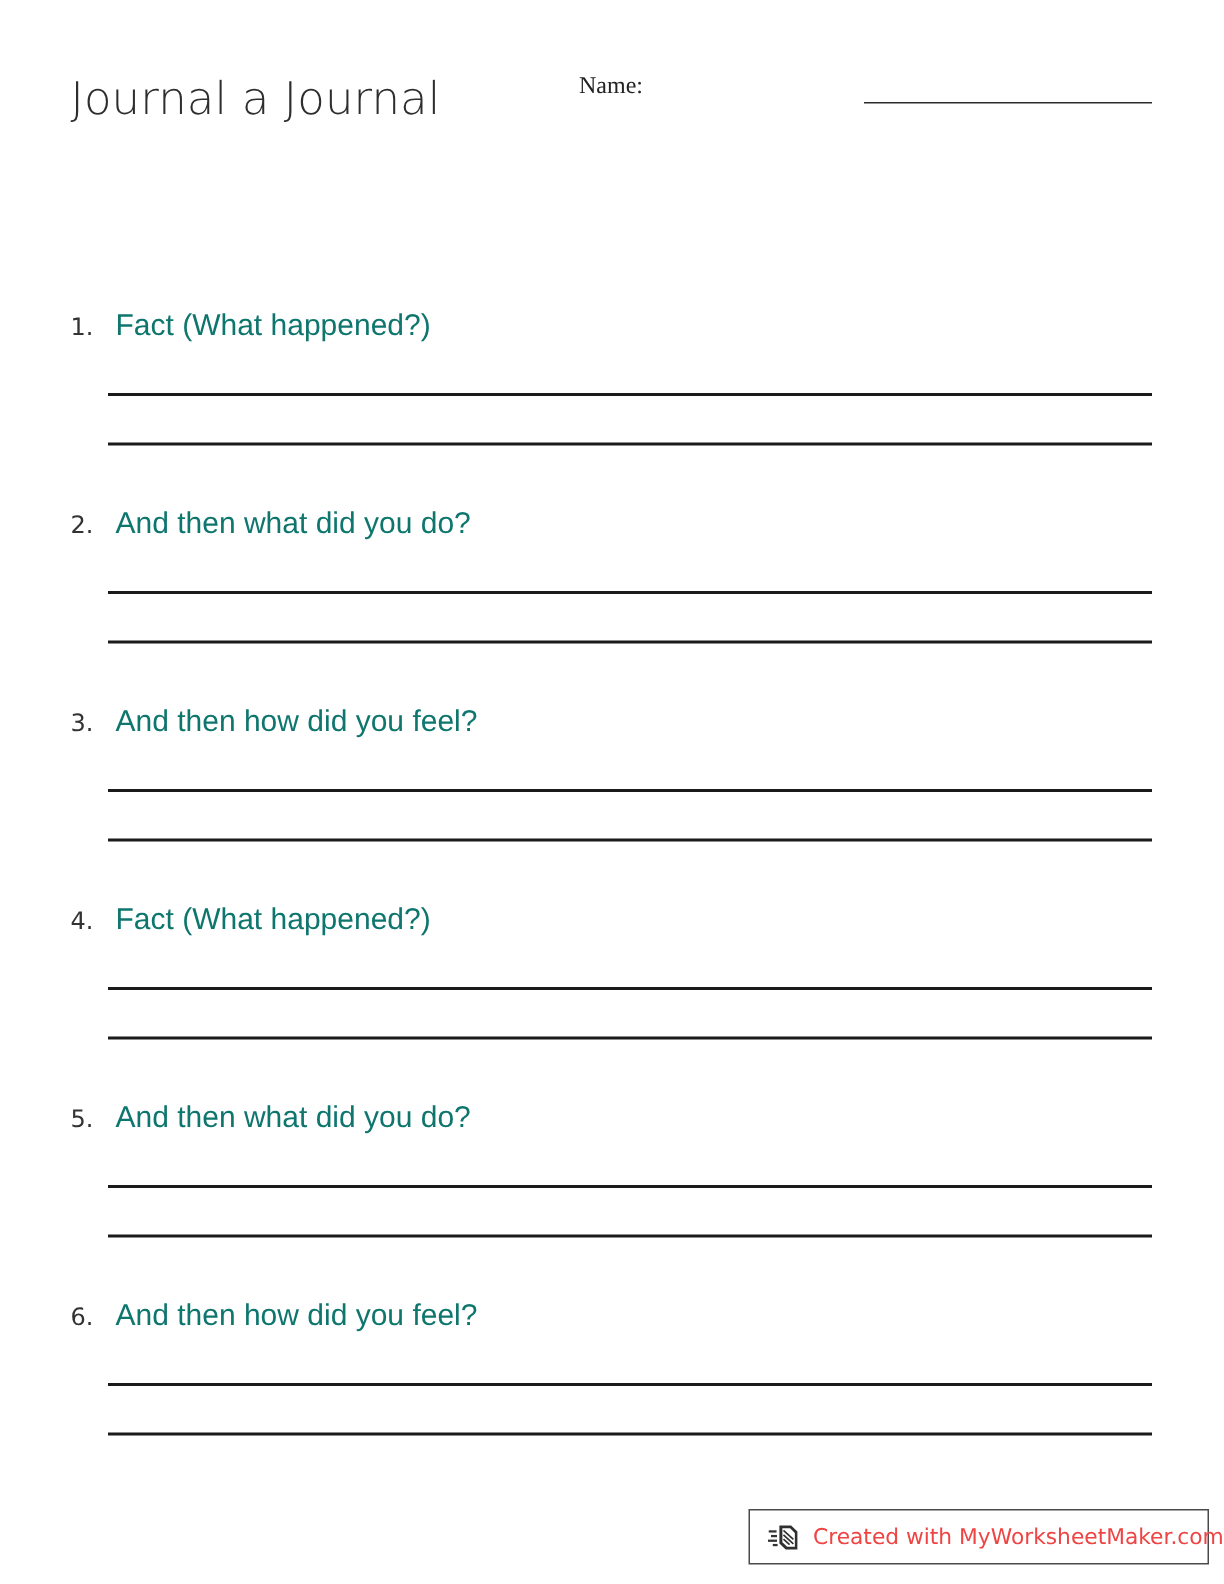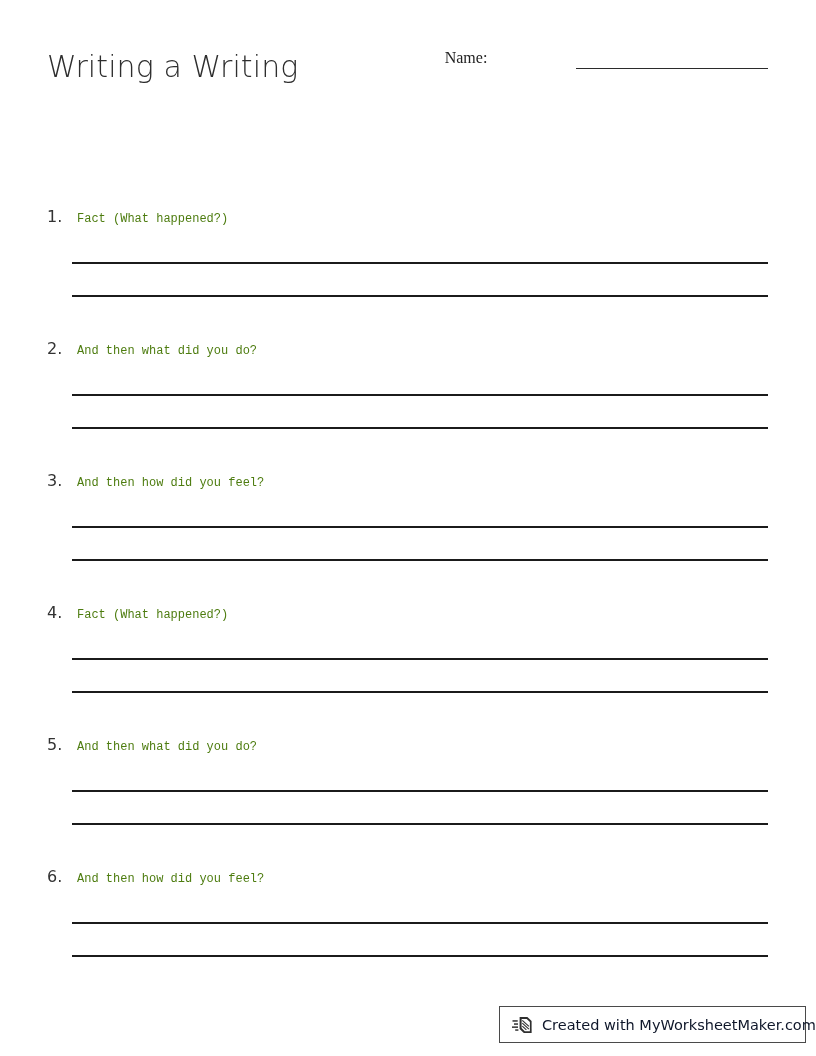--- a/index.html
+++ b/index.html
@@ -54,21 +54,21 @@
   .nd-row {
     position: relative;
     height: 34px;
   }
 
   .nd-label {
     position: absolute;
     right: 224px;
     top: 2px;
     width: 160px;
-    text-align: center;
+    text-align: left;
     font-family: "Liberation Serif", "DejaVu Serif", serif;
     font-size: 16px;
     line-height: 20px;
     color: #222222;
     white-space: nowrap;
   }
 
   .nd-rule {
     position: absolute;
     left: 106px;
@@ -106,25 +106,25 @@
     width: 30px;
     flex: 0 0 30px;
     font-family: "DejaVu Sans", sans-serif;
     font-weight: 400;
     font-size: 16px;
     line-height: 22px;
     color: #333333;
   }
 
   .q-text {
-    font-family: Liberation Mono, monospace;
+    font-family: Liberation Sans, sans-serif;
     font-weight: 400;
-    font-size: 12px;
+    font-size: 20px;
     line-height: 22px;
-    color: #4d7c0f;
+    color: #0f766e;
     white-space: nowrap;
   }
 
   .line {
     position: absolute;
     left: 72px;
     width: 696px;
     height: 0;
     border-bottom: 2.2px solid #1b1b1b;
   }
@@ -150,31 +150,31 @@
     height: 24px;
     margin-right: 7px;
     display: block;
   }
 
   .footer-text {
     font-family: "DejaVu Sans", sans-serif;
     font-weight: 400;
     font-size: 14.5px;
     line-height: 18px;
-    color: #0f172a;
+    color: #ef4444;
     white-space: nowrap;
   }
 </style>
 </head>
 <body>
 
 <div class="page">
 
   <div class="header">
-    <div class="title">Writing a Writing</div>
+    <div class="title">Journal a Journal</div>
 
     <div class="namedate">
       <div class="nd-row">
         <span class="nd-label">Name:</span>
         <span class="nd-rule"></span>
       </div>
     </div>
   </div>
 
   <div class="items" id="items">

